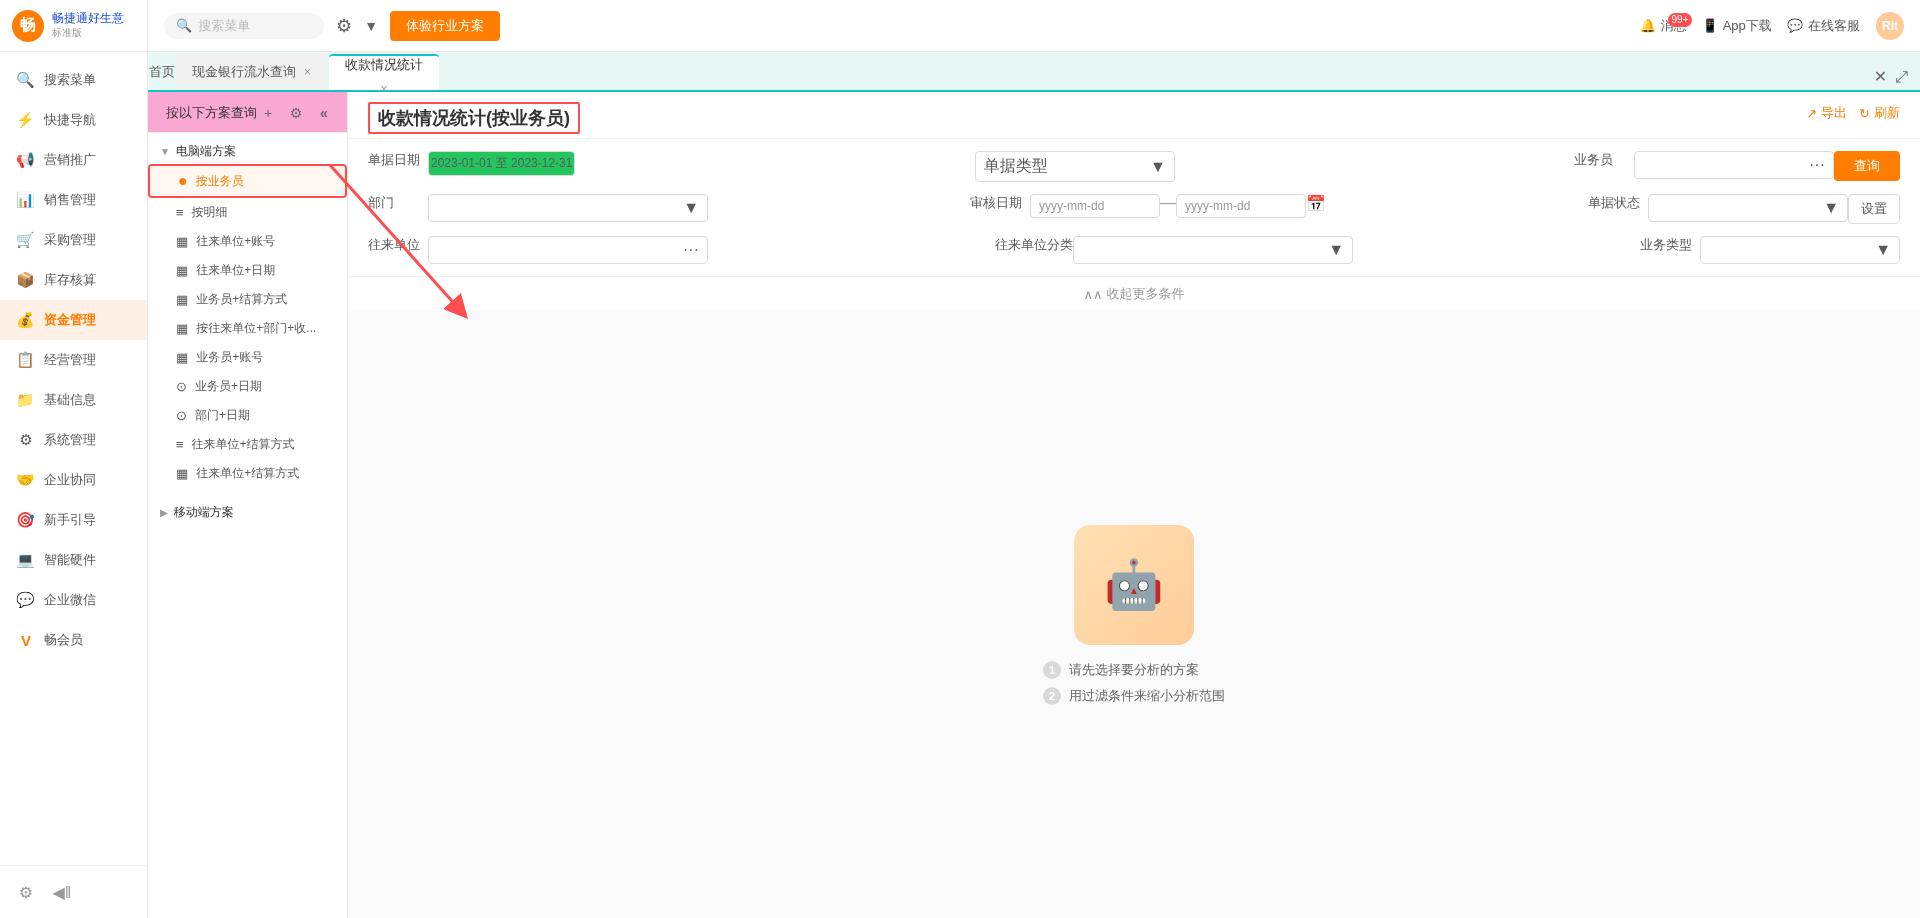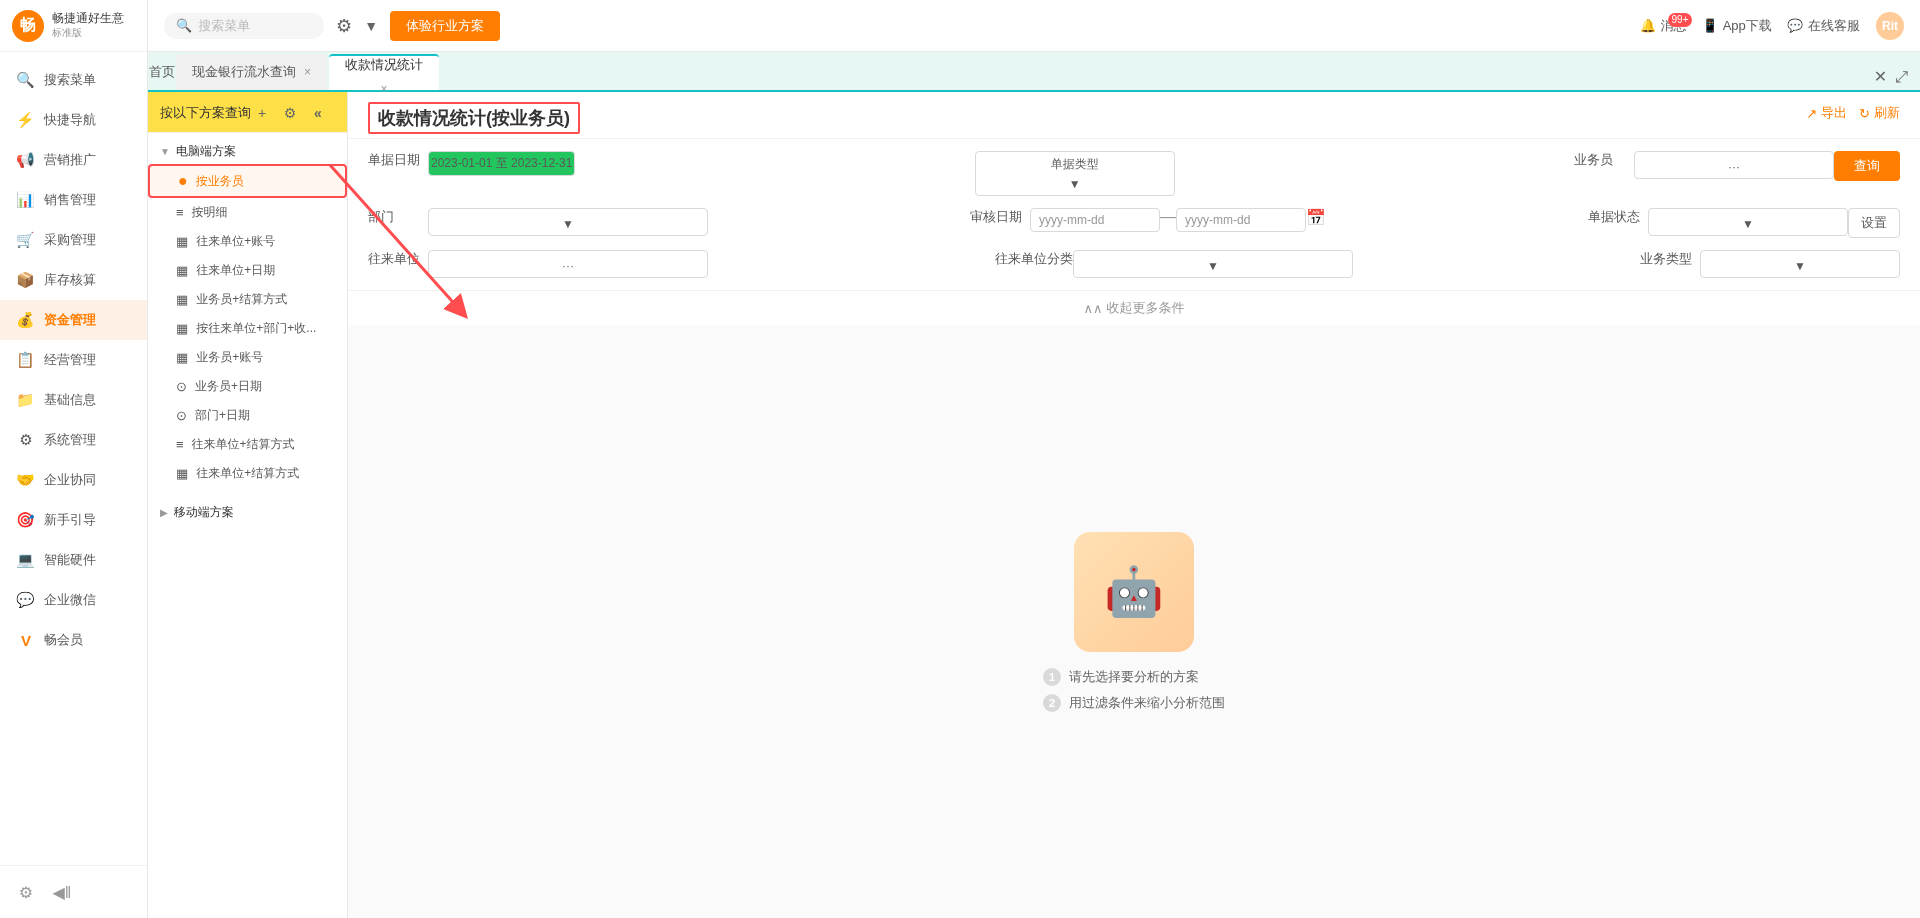--- a/index.html
+++ b/index.html
@@ -24,21 +24,21 @@
       border-bottom: 1px solid #f0f0f0;
     }
     .logo-icon {
       width: 32px; height: 32px;
       background: #ff7d00;
       border-radius: 50%;
       display: flex; align-items: center; justify-content: center;
       color: white; font-size: 16px; font-weight: bold;
       margin-right: 8px;
     }
-    .logo-text { font-size: 12px; color: #404040; line-height: 1.3; }
+    .logo-text { font-size: 12px; color: #1d4ed8; line-height: 1.3; }
     .logo-badge { font-size: 10px; color: #999; }
 
     .sidebar-nav { flex: 1; overflow-y: auto; padding: 8px 0; }
     .sidebar-item {
       display: flex; align-items: center;
       padding: 10px 16px;
       cursor: pointer;
       color: #595959;
       font-size: 13px;
       transition: background 0.2s;
@@ -147,24 +147,24 @@
     .left-panel {
       width: 200px;
       background: #fff;
       border-right: 1px solid #e8e8e8;
       display: flex;
       flex-direction: column;
       overflow-y: auto;
       padding: 0;
     }
     .panel-header {
-      display: flex; align-items: center; justify-content: flex-start;
+      display: flex; align-items: center; justify-content: flex-end;
       padding: 10px 12px 8px 12px;
       border-bottom: 1px solid #f0f0f0;
-      background: #fde047;
+      background: #f9a8d4;
     }
     .panel-header-title { font-size: 13px; color: #333; font-weight: 500; }
     .panel-header-actions { display: flex; align-items: center; gap: 6px; }
     .panel-icon-btn {
       width: 22px; height: 22px; border-radius: 50%;
       display: flex; align-items: center; justify-content: center;
       cursor: pointer; color: #666; font-size: 14px;
     }
 
     .scheme-group { padding: 6px 0; }
@@ -258,23 +258,23 @@
       padding: 3px 2px;
       border: 1px solid #d9d9d9;
       border-radius: 4px;
       background: #22c55e;
     }
     .filter-select {
       display: flex; align-items: center;
       border: 1px solid #d9d9d9;
       border-radius: 4px;
       padding: 4px 8px;
-      font-size: 12px; color: #595959;
+      font-size: 16px; color: #595959;
       min-width: 160px; background: #fff;
-      cursor: pointer; gap: 4px; justify-content: space-between; flex-direction: column;
+      cursor: pointer; gap: 4px; justify-content: space-between;
     }
     .filter-input {
       border: 1px solid #d9d9d9;
       border-radius: 4px;
       padding: 4px 8px;
       font-size: 12px; color: #999;
       min-width: 130px; background: #fff;
     }
     .query-btn {
       background: #ff7d00; color: #fff;

